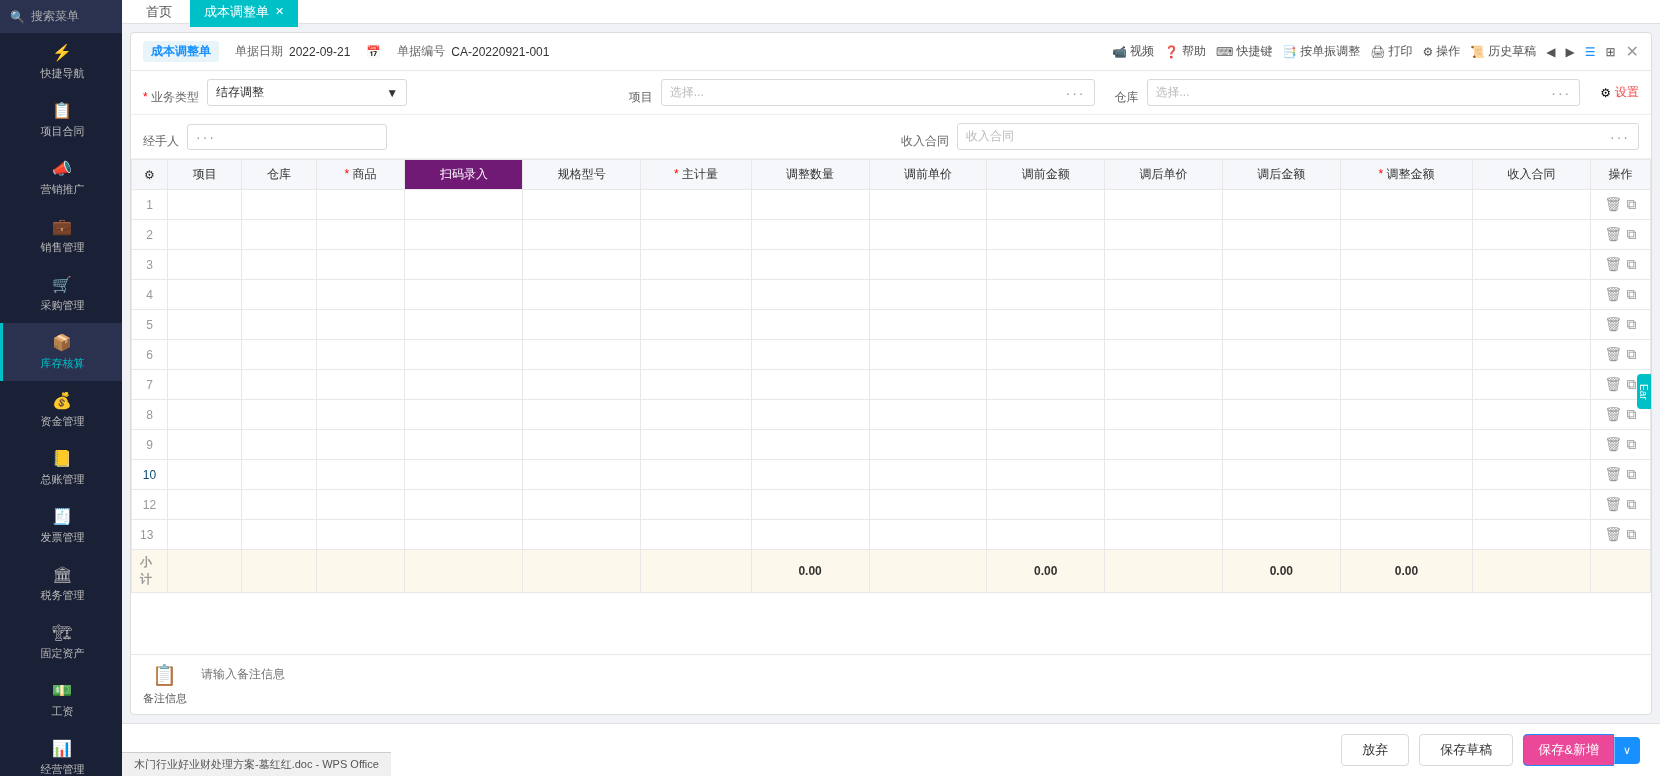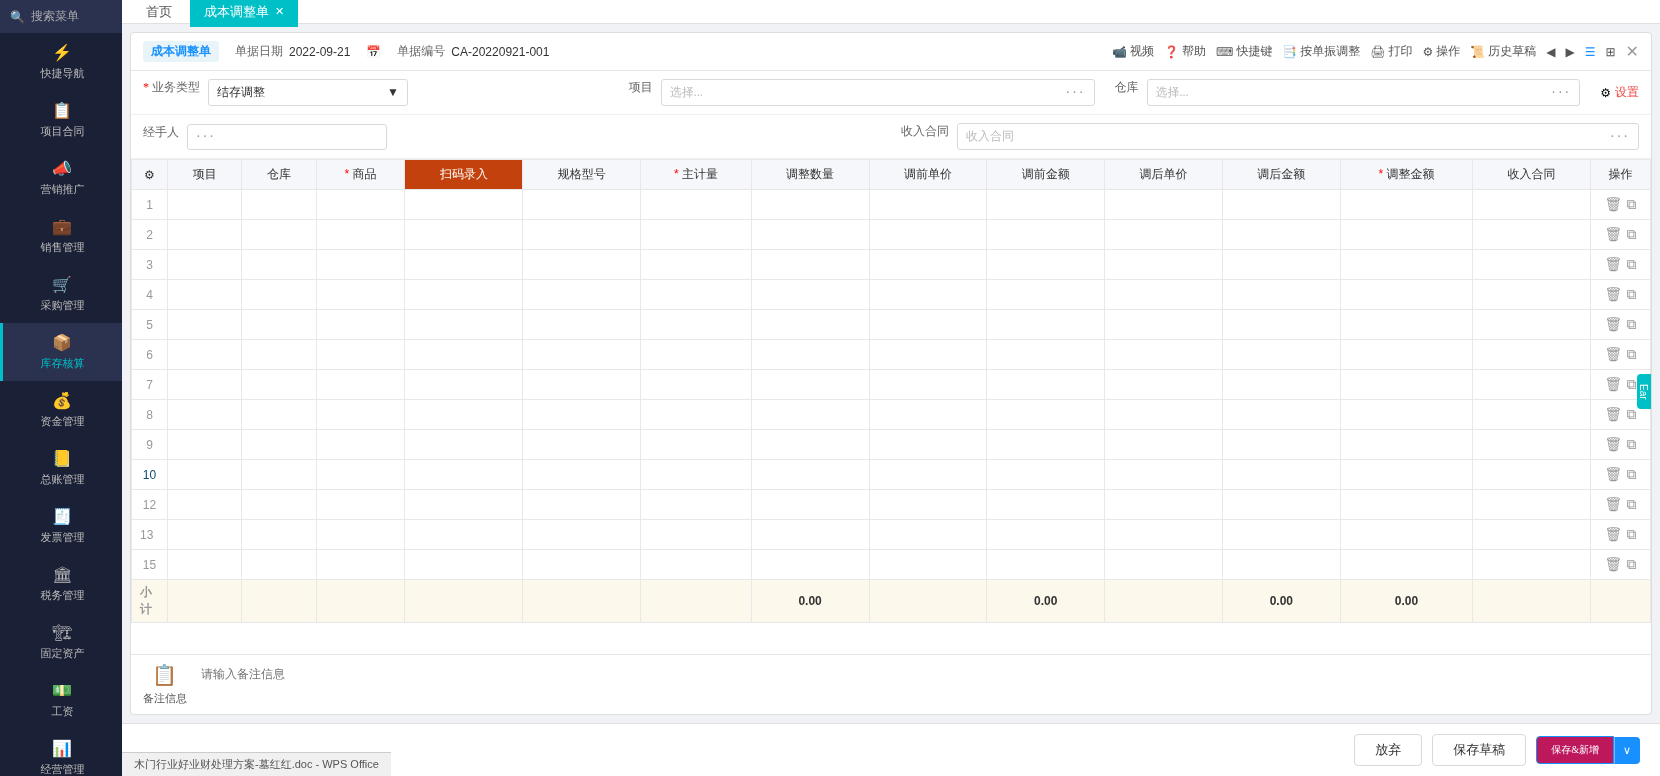--- a/index.html
+++ b/index.html
@@ -126,24 +126,23 @@
     .form-row {
       display: flex;
       align-items: center;
       padding: 8px 12px;
       gap: 20px;
       border-bottom: 1px solid #f0f0f0;
       flex-shrink: 0;
     }
     .field-group {
       display: flex;
-      align-items: flex-start;
+      align-items: flex-end;
       gap: 8px;
       flex: 1;
-      font-family: Liberation Serif, serif;
     }
     .field-label {
       font-size: 12px;
       color: #666;
       white-space: nowrap;
     }
     .field-label.required::before {
       content: '* ';
       color: red;
     }
@@ -183,21 +182,21 @@
       font-weight: normal;
       position: sticky;
       top: 0;
       z-index: 1;
     }
     table th.required-col::before {
       content: '* ';
       color: red;
     }
     table th.highlight {
-      background: #c2410c;
+      background: #701a75;
       color: #fff;
       margin-top: 32px;
     }
     table td {
       border: 1px solid #e8e8e8;
       padding: 4px 8px;
       text-align: center;
       height: 30px;
       color: #333;
     }
@@ -256,28 +255,27 @@
       cursor: pointer;
       border: 1px solid #d9d9d9;
       background: #fff;
       color: #333;
     }
     .btn-primary-split {
       display: flex;
       align-items: center;
     }
     .btn-split-main {
-      background: #be185d;
+      background: #ec4899;
       color: #fff;
       border: 1px solid #1890ff;
       padding: 6px 14px;
       border-radius: 4px 0 0 4px;
       cursor: pointer;
-      font-size: 10px;
-      font-family: Liberation Serif, serif;
+      font-size: 13px;
     }
     .btn-split-arrow {
       background: #1890ff;
       color: #fff;
       border: 1px solid #1890ff;
       border-left: 1px solid rgba(255,255,255,0.4);
       padding: 6px 8px;
       border-radius: 0 4px 4px 0;
       cursor: pointer;
       font-size: 11px;
@@ -742,42 +740,20 @@
               <td></td>
               <td></td>
               <td></td>
               <td>
         <div class="action-btns">
           <span class="action-btn">🗑</span>
           <span class="action-btn">⧉</span>
         </div>
               </td>
             </tr>
-            <tr>
-              <td style="color: rgb(153, 153, 153); text-align: center;">15</td>
-              <td></td>
-              <td></td>
-              <td></td>
-              <td></td>
-              <td></td>
-              <td></td>
-              <td></td>
-              <td></td>
-              <td></td>
-              <td></td>
-              <td></td>
-              <td></td>
-              <td></td>
-              <td>
-        <div class="action-btns">
-          <span class="action-btn">🗑</span>
-          <span class="action-btn">⧉</span>
-        </div>
-              </td>
-            </tr>
             <tr class="subtotal-row">
               <td class="subtotal-label" colspan="1">小计</td>
               <td></td>
               <td></td>
               <td></td>
               <td></td>
               <td></td>
               <td></td>
               <td>0.00</td>
               <td></td>

